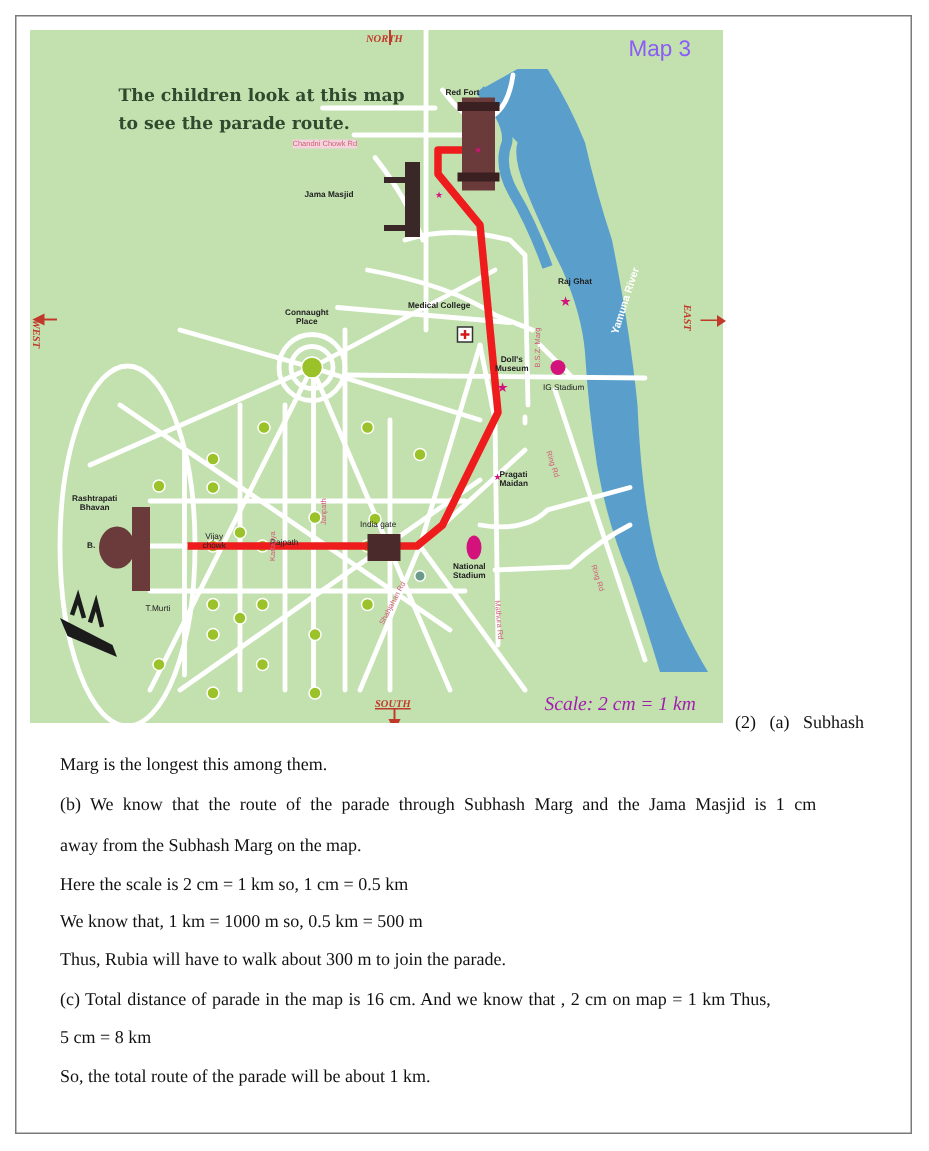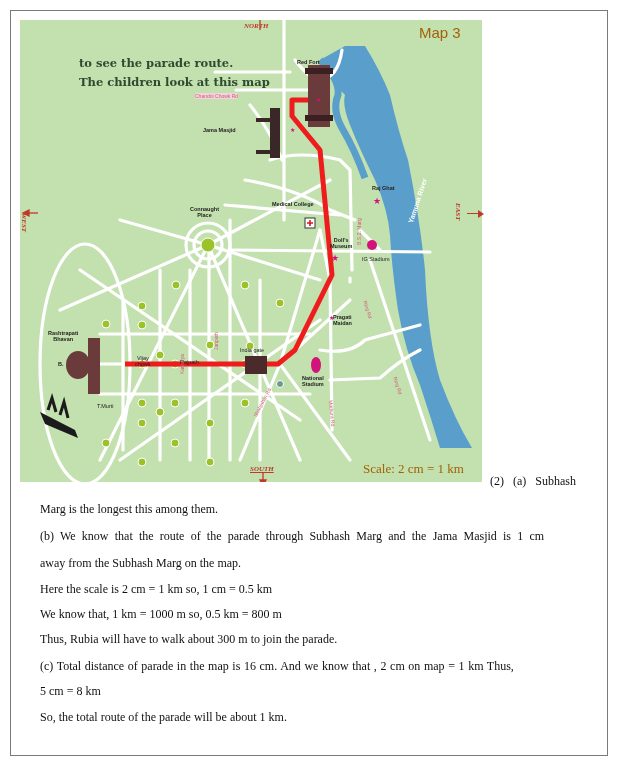--- a/index.html
+++ b/index.html
@@ -2,22 +2,22 @@
 <html><head>
 <meta charset="utf-8">
 <style>
   html,body{margin:0;padding:0;background:#ffffff;}
   body{width:619px;height:767px;position:relative;overflow:hidden;font-family:"Liberation Serif",serif;}
   .frame{position:absolute;left:10px;top:10px;width:598px;height:746px;border:1px solid #7a7a7a;box-sizing:border-box;background:#fff;}
   .map{position:absolute;left:20px;top:20px;width:462px;height:462px;}
   .map svg{display:block;}
   .map-text{position:absolute;font-family:"DejaVu Serif",serif;font-weight:bold;color:#2f4a2f;}
   .intro{left:59px;top:34px;font-size:11.5px;line-height:19px;}
-  .map-title{position:absolute;left:419px;top:24px;font-family:"Liberation Sans",sans-serif;font-size:15px;color:#a16207;}
-  .scale{position:absolute;left:363px;top:461px;font-family:"Liberation Serif",serif;font-size:13px;color:#a16207;}
+  .map-title{position:absolute;left:419px;top:24px;font-family:"Liberation Sans",sans-serif;font-size:15px;color:#8b5cf6;}
+  .scale{position:absolute;left:363px;top:461px;font-family:"Liberation Serif",serif;font-style:italic;font-size:13px;color:#a21caf;}
   .lbl{position:absolute;font-family:"Liberation Sans",sans-serif;font-weight:bold;font-size:5.5px;color:#222;line-height:6px;text-align:center;white-space:nowrap;}
   .road{position:absolute;font-family:"Liberation Sans",sans-serif;font-size:5px;color:#d0607a;white-space:nowrap;}
   .dir{position:absolute;font-family:"Liberation Serif",serif;font-style:italic;font-weight:bold;font-size:7px;color:#c0392b;}
   .answer{position:absolute;left:40px;font-family:Liberation Serif, serif;font-size:12px;color:#111;white-space:nowrap;}
   .justify{word-spacing:3.2px;}
 </style>
 </head>
 <body>
 
 <div class="frame"></div>
@@ -130,22 +130,22 @@
       <line x1="240" y1="-5" x2="240" y2="10"></line>
       <polygon points="237,-2 243,-2 240,-8"></polygon>
       <line x1="243" y1="452" x2="243" y2="465"></line>
       <polygon points="240,460 246,460 243,466"></polygon>
       <line x1="5" y1="193" x2="18" y2="193"></line>
       <polygon points="9,190 9,196 3,193"></polygon>
     </g>
   </svg>
 
   <div class="map-text intro">
+    <div>The children look at this map</div>
     <div>to see the parade route.</div>
-    <div>The children look at this map</div>
   </div>
 </div>
 
 <div class="map-title">Map 3</div>
 <div class="scale">Scale: 2 cm = 1 km</div>
 
 <div class="dir" style="left:244px;top:22px;">NORTH</div>
 <div class="dir" style="left:250px;top:465px;text-decoration:underline;">SOUTH</div>
 <div class="dir" style="left:28px;top:213px;transform:rotate(90deg);transform-origin:left top;">WEST</div>
 <div class="dir" style="left:462px;top:203px;transform:rotate(90deg);transform-origin:left top;">EAST</div>
@@ -194,17 +194,17 @@
 <div class="road" style="left:252px;top:415px;transform:rotate(-62deg);transform-origin:left top;">Shahjahan Rd</div>
 <div class="road" style="left:213px;top:350px;transform:rotate(-90deg);transform-origin:left top;">Janpath</div>
 <div class="road" style="left:179px;top:374px;transform:rotate(-90deg);transform-origin:left top;">Kartavya</div>
 <div class="road" style="left:356px;top:245px;transform:rotate(-90deg);transform-origin:left top;">B.S.Z. Marg</div>
 
 <div class="answer" style="left:490px;top:474px;word-spacing:6px;">(2)   (a)   Subhash</div>
 <div class="answer" style="top:502px;">Marg is the longest this among them.</div>
 <div class="answer justify" style="top:529px;">(b) We know that the route of the parade through Subhash Marg and the Jama Masjid is 1 cm</div>
 <div class="answer" style="top:556px;">away from the Subhash Marg on the map.</div>
 <div class="answer" style="top:582px;">Here the scale is 2 cm = 1 km so, 1 cm = 0.5 km</div>
-<div class="answer" style="top:607px;">We know that, 1 km = 1000 m so, 0.5 km = 800 m</div>
+<div class="answer" style="top:607px;">We know that, 1 km = 1000 m so, 0.5 km = 500 m</div>
 <div class="answer" style="top:632px;">Thus, Rubia will have to walk about 300 m to join the parade.</div>
 <div class="answer" style="top:659px;word-spacing:0.6px;">(c) Total distance of parade in the map is 16 cm. And we know that , 2 cm on map = 1 km Thus,</div>
 <div class="answer" style="top:684px;">5 cm = 8 km</div>
 <div class="answer" style="top:710px;">So, the total route of the parade will be about 1 km.</div>
 
 </body></html>

